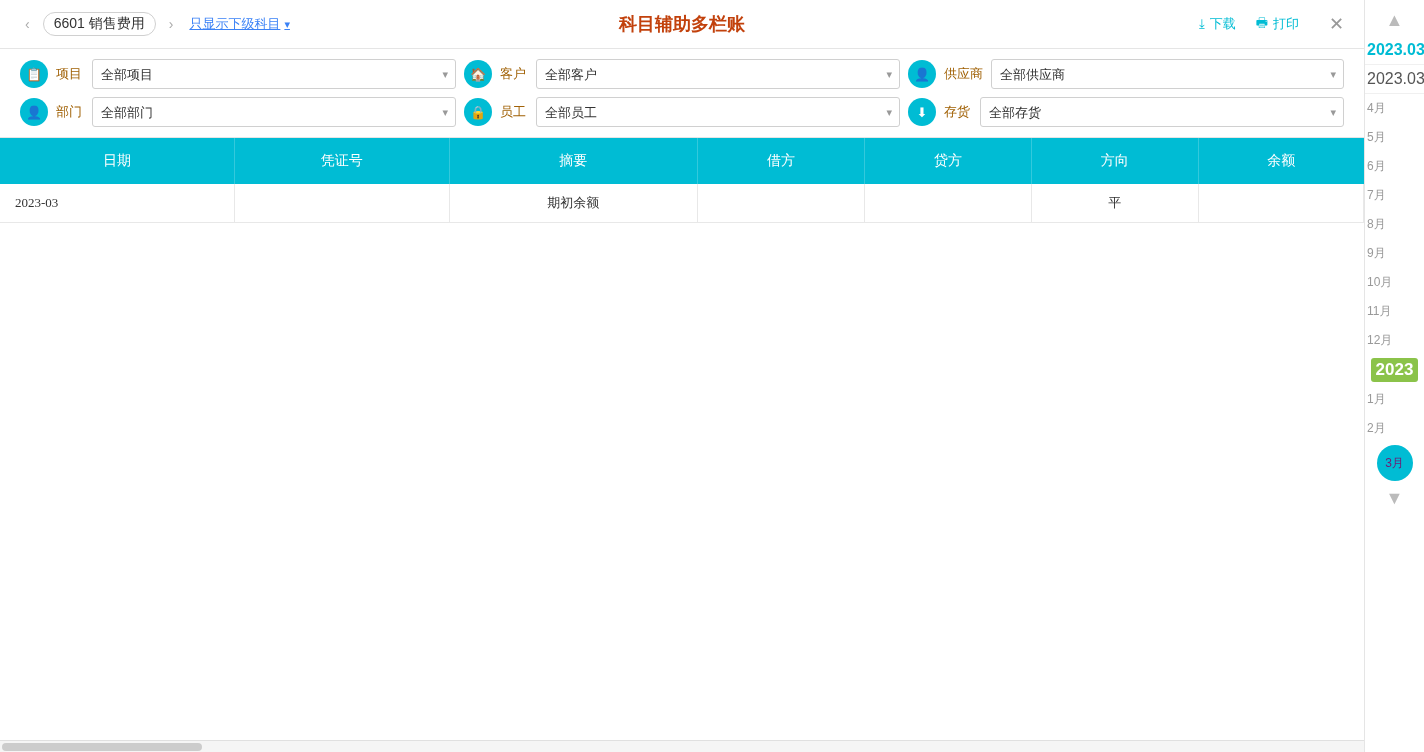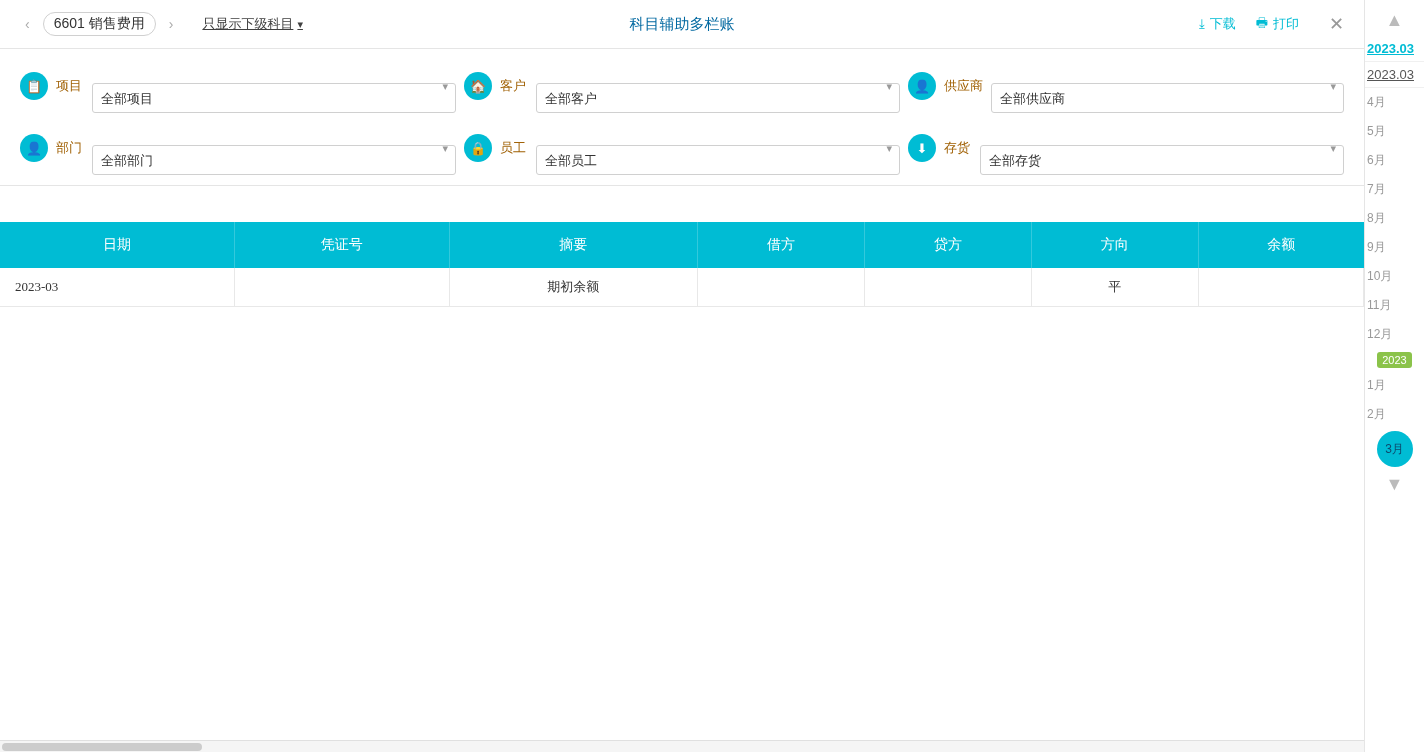--- a/index.html
+++ b/index.html
@@ -58,38 +58,38 @@
       padding: 2px 10px;
       border: 1px solid #d0d0d0;
       border-radius: 12px;
       background: #fff;
     }
 
     .show-sub-selector {
       display: flex;
       align-items: center;
       gap: 4px;
-      color: #404040;
+      color: #3b82f6;
       text-decoration: underline;
       cursor: pointer;
-      margin-left: 16px;
+      margin-left: 3px;
       font-size: 13px;
     }
 
     .show-sub-selector .dropdown-arrow {
       font-size: 11px;
     }
 
     .page-title {
       position: absolute;
       left: 50%;
       transform: translateX(-50%);
-      font-size: 15px;
-      font-weight: normal;
-      color: #0369a1;
+      font-size: 18px;
+      font-weight: bold;
+      color: #c2410c;
     }
 
     .top-actions {
       margin-left: auto;
       display: flex;
       align-items: center;
       gap: 20px;
     }
 
     .action-btn {
@@ -152,39 +152,37 @@
       width: 100%;
       height: 30px;
       border: 1px solid #d0d0d0;
       border-radius: 3px;
       padding: 0 25px 0 8px;
       font-size: 13px;
       color: #333;
       appearance: none;
       background: #fff;
       cursor: pointer;
-      margin-top: 24px;
     }
 
     .select-arrow {
       position: absolute;
       right: 8px;
       top: 50%;
       transform: translateY(-50%);
       color: #999;
       pointer-events: none;
       font-size: 11px;
     }
 
     
     .table-container {
       flex: 1;
       overflow-x: auto;
       overflow-y: auto;
-      margin-top: 36px;
     }
 
     .data-table {
       width: 100%;
       border-collapse: collapse;
       min-width: 1000px;
     }
 
     .data-table thead tr {
       background: #00bcd4;
@@ -259,51 +257,50 @@
     .month-item {
       width: 100%;
       text-align: left;
       padding: 6px 2px;
       font-size: 12px;
       color: #999;
       cursor: pointer;
     }
 
     .month-item.active {
-      color: #0c4a6e;
+      color: #701a75;
       background: #00bcd4;
       border-radius: 50%;
       width: 36px;
       height: 36px;
       display: flex;
       align-items: center;
       justify-content: center;
       margin: 2px auto;
       font-size: 12px;
     }
 
     .year-badge {
       background: #8bc34a;
       color: white;
-      font-size: 11px;
+      font-size: 17px;
       padding: 2px 5px;
       border-radius: 3px;
       margin: 3px 0;
-      font-weight: normal;
+      font-weight: bold;
     }
 
     .period-item {
       width: 100%;
       text-align: left;
       padding: 5px 2px;
-      font-size: 13px;
+      font-size: 16px;
       color: #555;
       cursor: pointer;
       border-bottom: 1px solid #f0f0f0;
-      text-decoration: underline;
     }
 
     .period-item.current-period {
       color: #00bcd4;
       font-weight: bold;
     }
 
     .sidebar-up-btn, .sidebar-down-btn {
       color: #bbb;
       font-size: 18px;

